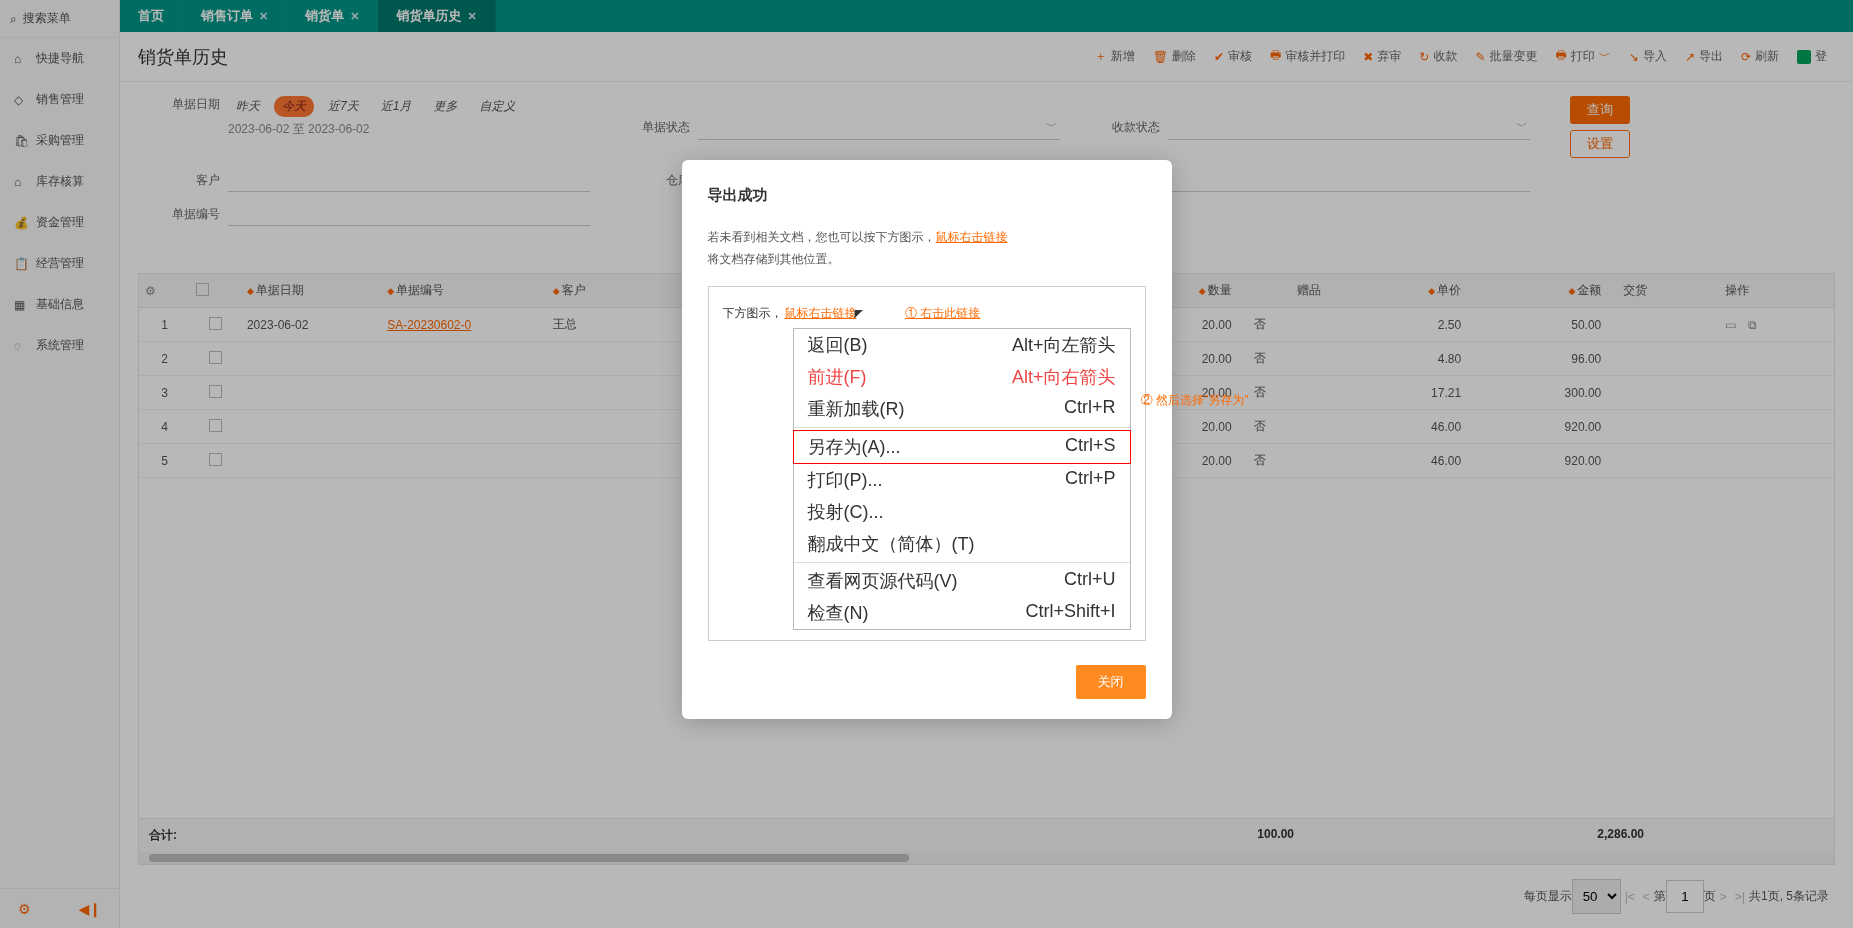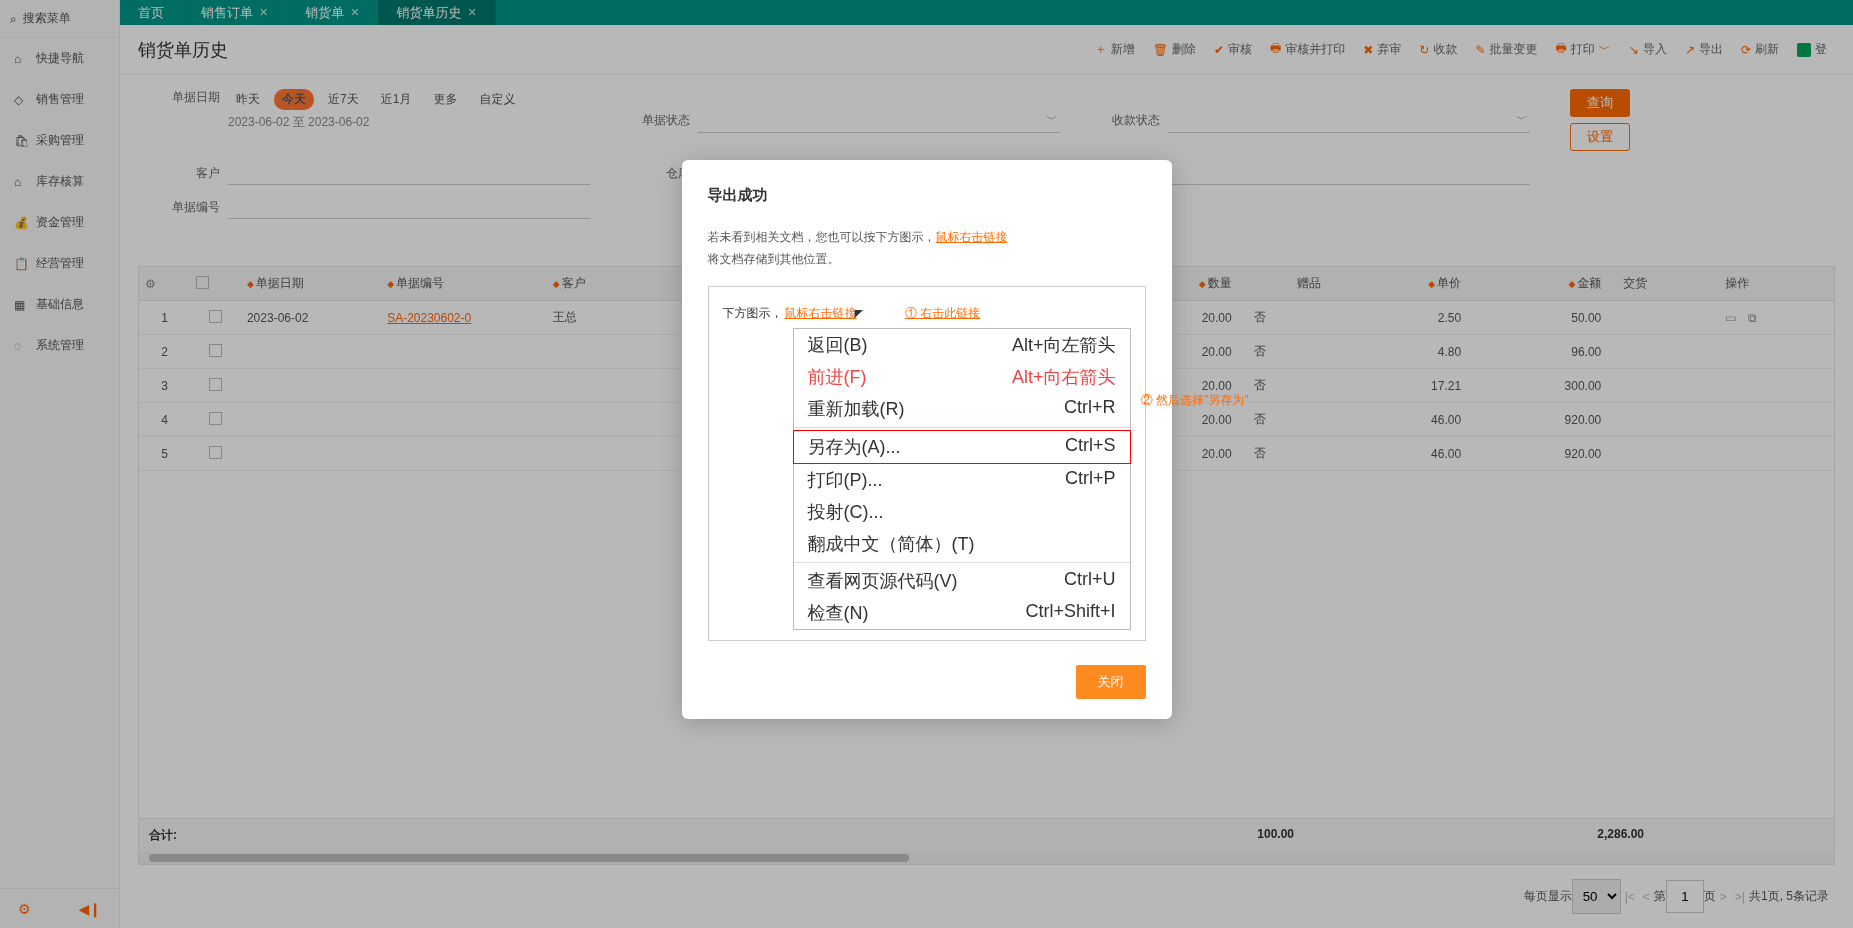--- a/index.html
+++ b/index.html
@@ -9,40 +9,40 @@
 
 .sidebar { width: 120px; background: #f8f8f8; border-right: 1px solid #e8e8e8; display: flex; flex-direction: column; }
 .search-menu { height: 38px; padding: 8px 10px; display:flex; align-items:center; gap:6px; color:#555; border-bottom:1px solid #eee;}
 .menu-item { padding: 12px 14px; display:flex; align-items:center; gap:8px; color:#555; cursor:pointer;}
 .menu-item .icon { width:14px; height:14px; display:inline-block; }
 .sidebar-footer { margin-top:auto; height:40px; border-top:1px solid #e8e8e8; display:flex; align-items:center; justify-content:space-between; padding:0 18px;}
 .gear-icon, .collapse-icon { color:#f60; font-size:14px;}
 
 
 .main { flex:1; display:flex; flex-direction:column; position:relative; }
-.tabs { height:25px; background:#009688; display:flex; align-items:stretch; }
+.tabs { height:32px; background:#009688; display:flex; align-items:stretch;font-weight:bold; }
 .tab { padding:0 18px; display:flex; align-items:center; gap:6px; color:#fff; font-size:13px; cursor:pointer; border-right:1px solid rgba(255,255,255,0.04);}
 .tab.active { background:#00796b; }
 .tab .close { font-size:11px; opacity:0.8; }
 
 
 .page-head { height:50px; display:flex; align-items:center; justify-content:space-between; padding:0 20px 0 18px; border-bottom:1px solid #eee;}
 .page-title { font-size:18px; color:#333;}
 .actions { display:flex; gap:6px; }
 .action { display:flex; align-items:center; gap:4px; padding:4px 6px; cursor:pointer; color:#666; font-size:12px;}
 .action .glyph { color:#f60; font-size:12px; }
 
 
 .filters { padding:14px 40px 10px 40px; display:grid; grid-template-columns: 430px 430px 430px 60px; gap:10px 40px; position:relative;}
 .field { display:flex; align-items:center; gap:8px; }
 .field label { width:60px; text-align:right; color:#666;}
 .date-range { display:flex; flex-direction:column; gap:4px;}
-.date-pills { display:flex; gap:6px; align-items:center;}
+.date-pills { display:flex; gap:6px; align-items:center;font-style:italic;}
 .pill { padding:2px 8px; border-radius:10px; color:#555; cursor:pointer;}
-.pill.active { background:#ff7733; color:#0c4a6e;text-align:center;}
+.pill.active { background:#ff7733; color:#7f1d1d;text-align:center;}
 .input { flex:1; border:0; border-bottom:1px solid #ccc; padding:4px 2px; background:transparent;}
 .select { flex:1; border:0; border-bottom:1px solid #ccc; padding:4px 2px; background:transparent; display:flex; justify-content:flex-end; color:#999;}
 .buttons-right { display:flex; flex-direction:column; gap:6px; }
 .btn-primary { background:#ff6a00; color:#fff; border:none; padding:5px 14px; border-radius:3px; cursor:pointer;}
 .btn-secondary { background:#fff; color:#ff6a00; border:1px solid #ff6a00; padding:4px 14px; border-radius:3px; cursor:pointer;}
 .ellipsis { text-align:center; color:#888; font-size:16px; grid-column: 1 / 4; letter-spacing:4px;}
 
 
 .table-wrap { margin:8px 18px 0 18px; border:1px solid #e5e5e5; flex:1; display:flex; flex-direction:column; position:relative;}
 table { border-collapse:collapse; width:100%; font-size:12px;}

